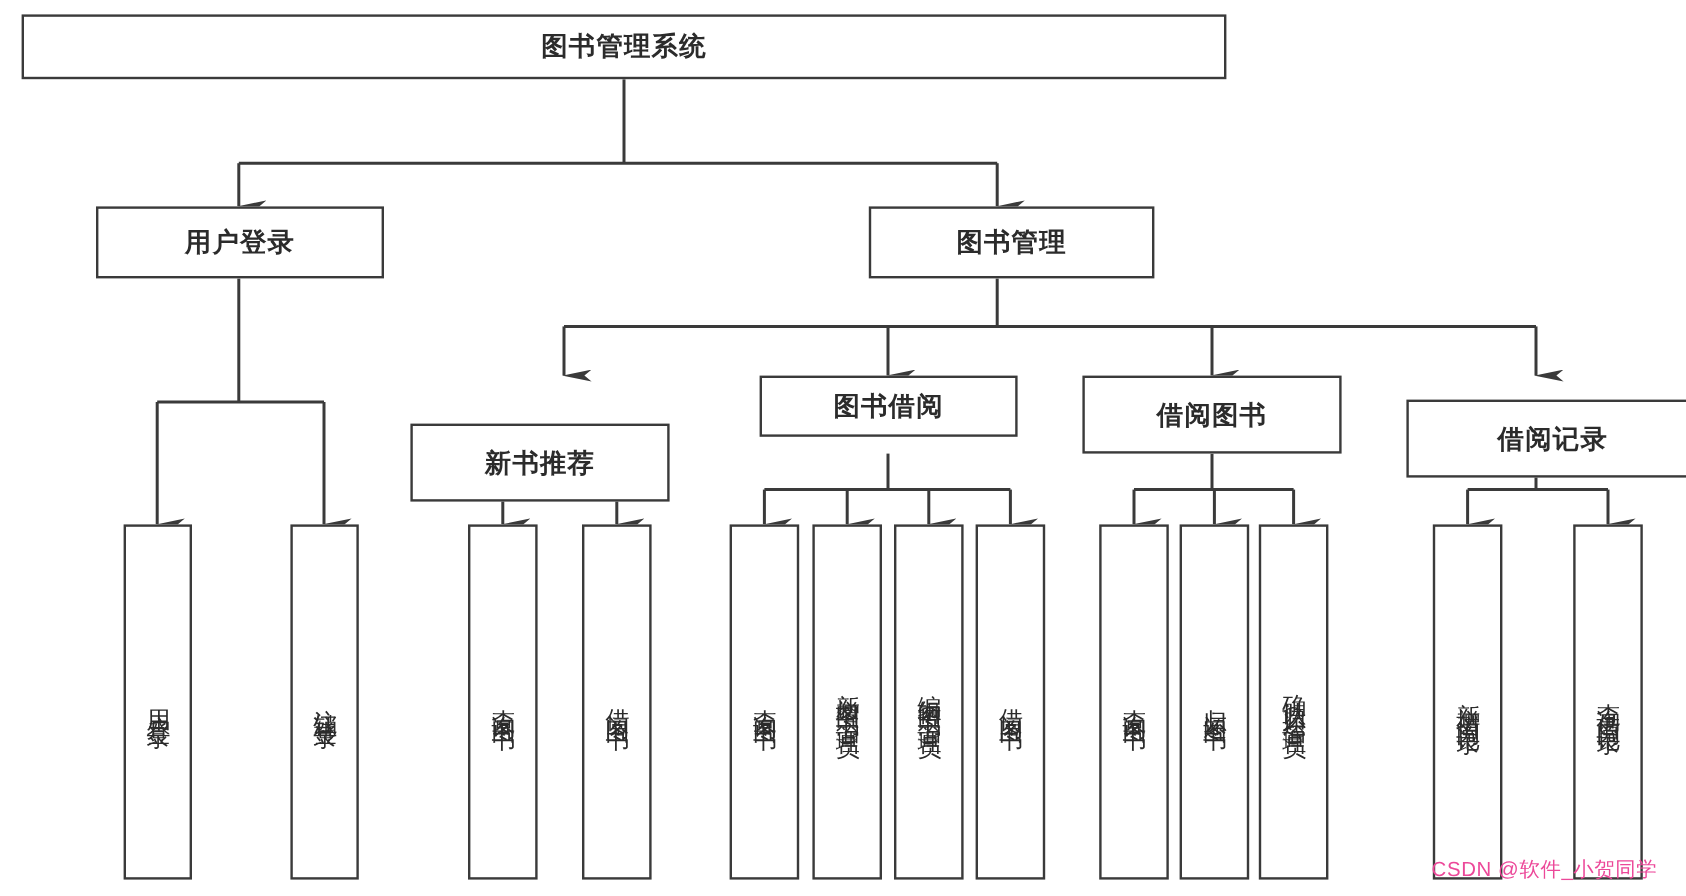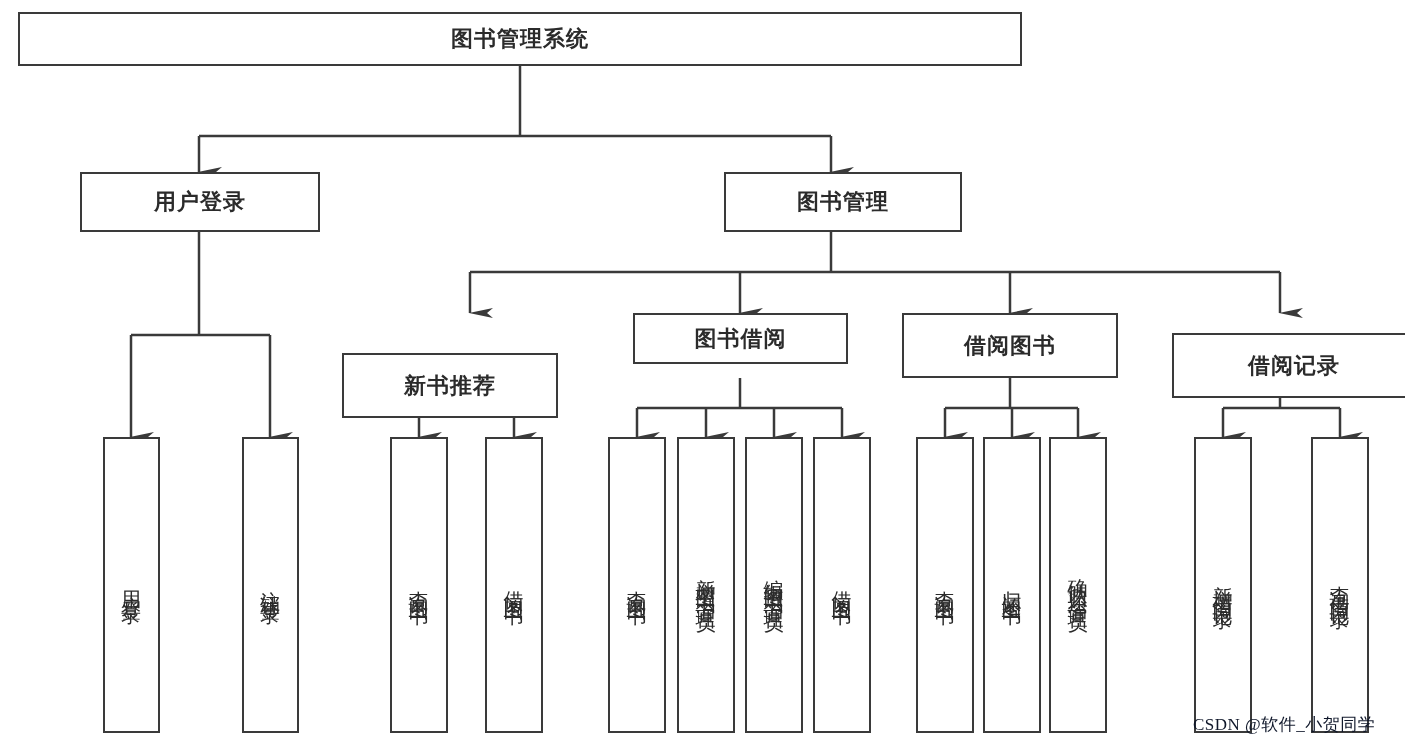--- a/index.html
+++ b/index.html
@@ -48,25 +48,24 @@
     text-orientation: upright;
     font-size: 20px;
     letter-spacing: 5px;
     line-height: 1;
     text-align: center;
     white-space: nowrap;
   }
   .watermark {
     position: absolute;
     font-size: 17px;
-    color: #0f172a;
+    color: #ec4899;
     letter-spacing: 0.5px;
     white-space: nowrap;
     user-select: none;
-    font-family: Liberation Serif, serif;
   }
 </style>
 </head>
 <body>
 
 <div id="canvas">
 
   <svg class="edges" viewBox="0 0 1405 747" xmlns="http://www.w3.org/2000/svg">
     <defs>
       <marker id="ah" markerWidth="12" markerHeight="24" refX="5" refY="23" orient="auto" markerUnits="userSpaceOnUse">

